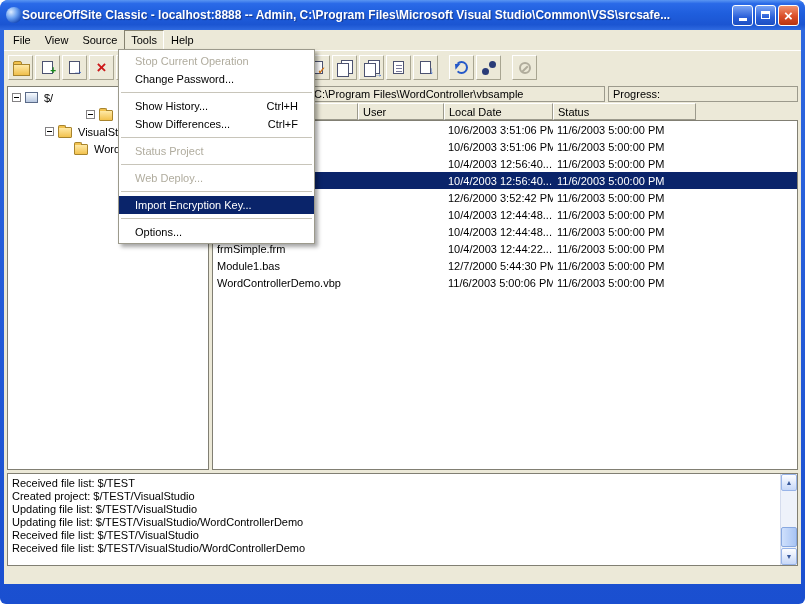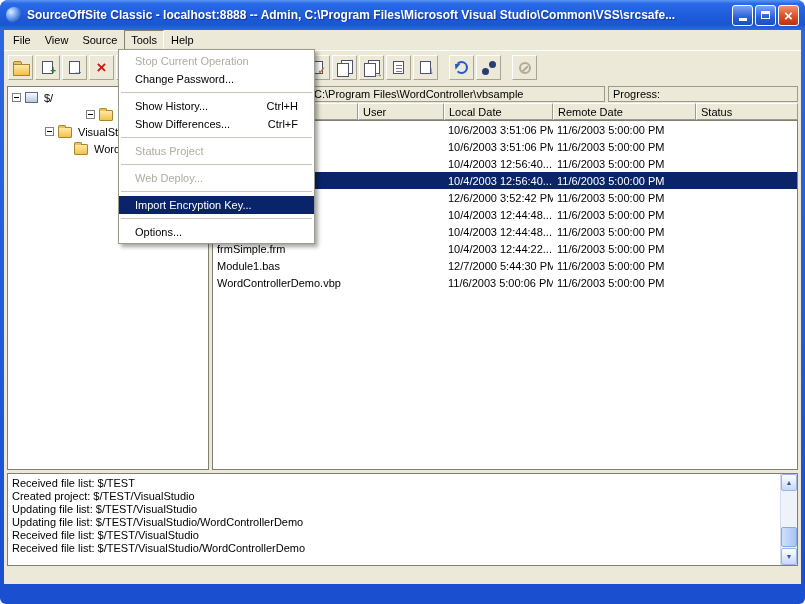--- a/index.html
+++ b/index.html
@@ -6,21 +6,21 @@
   *{box-sizing:border-box;}
   .window{
     position:relative;width:805px;height:604px;
     background:linear-gradient(180deg,#2e68e0,#1a4fd0);
     padding:0 4px 20px;border-radius:8px 8px 6px 6px;
     display:flex;flex-direction:column;
     font-family:"Liberation Sans","DejaVu Sans",sans-serif;font-size:11px;color:#000;
     overflow:hidden;
   }
   
-  .titlebar{height:30px;margin:0 -4px;padding:0 6px 0 6px;display:flex;align-items:center;gap:5px;
+  .titlebar{height:30px;margin:0 -4px;padding:0 6px 0 6px;display:flex;align-items:center;
     border-radius:8px 8px 0 0;
     background:linear-gradient(180deg,#5a96f2 0%,#2a6ae8 12%,#1f5edd 45%,#1b55d2 82%,#2f6ae0 100%);}
   .app-icon{width:16px;height:16px;border-radius:50%;flex:none;
     background:radial-gradient(circle at 5px 5px,#dcecff,#6aa0f0 40%,#1c4fba 75%,#0c2f80);}
   .title-text{color:#fff;font-weight:bold;font-size:12px;text-shadow:1px 1px 1px #12348a;
     white-space:nowrap;overflow:hidden;flex:1;}
   .caption-btns{display:flex;gap:2px;flex:none;}
   .cap-btn{width:21px;height:21px;border-radius:3px;border:1px solid #fff;
     display:flex;align-items:center;justify-content:center;}
   .cap-min,.cap-max{background:linear-gradient(#7aa4f5,#2a5fd8 60%,#1c4ec2);}
@@ -253,21 +253,20 @@
         </div>
 
         <div class="colheads">
 
             <span class="col-hd">Name</span>
 
             <span class="col-hd">User</span>
 
             <span class="col-hd">Local Date</span>
 
-            <span class="col-hd">Remote Date</span>
 
             <span class="col-hd">Status</span>
           </div>
 
         <div class="filelist">
 
             <div class="list-row">
               <span class="c c-name"></span>
               <span class="c c-user"></span>
               <span class="c c-local">10/6/2003 3:51:06 PM</span>

